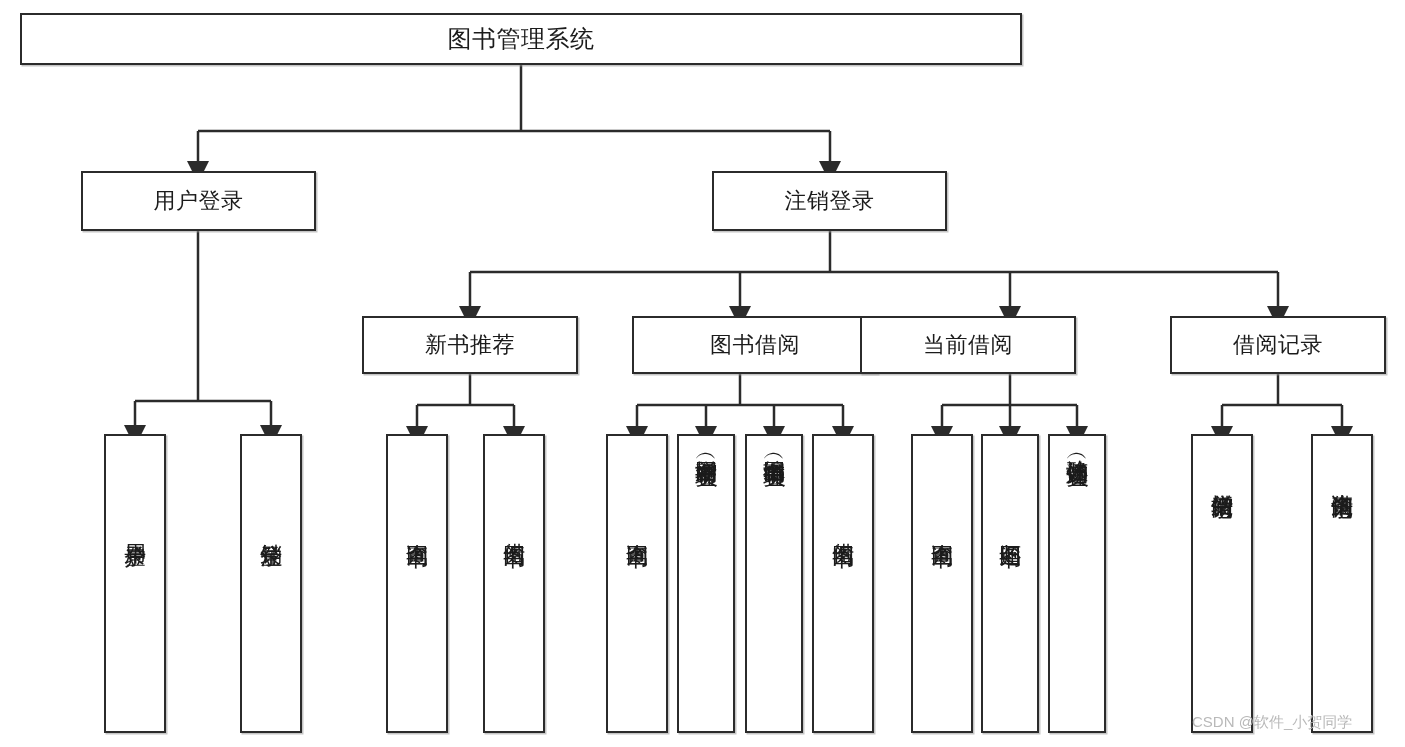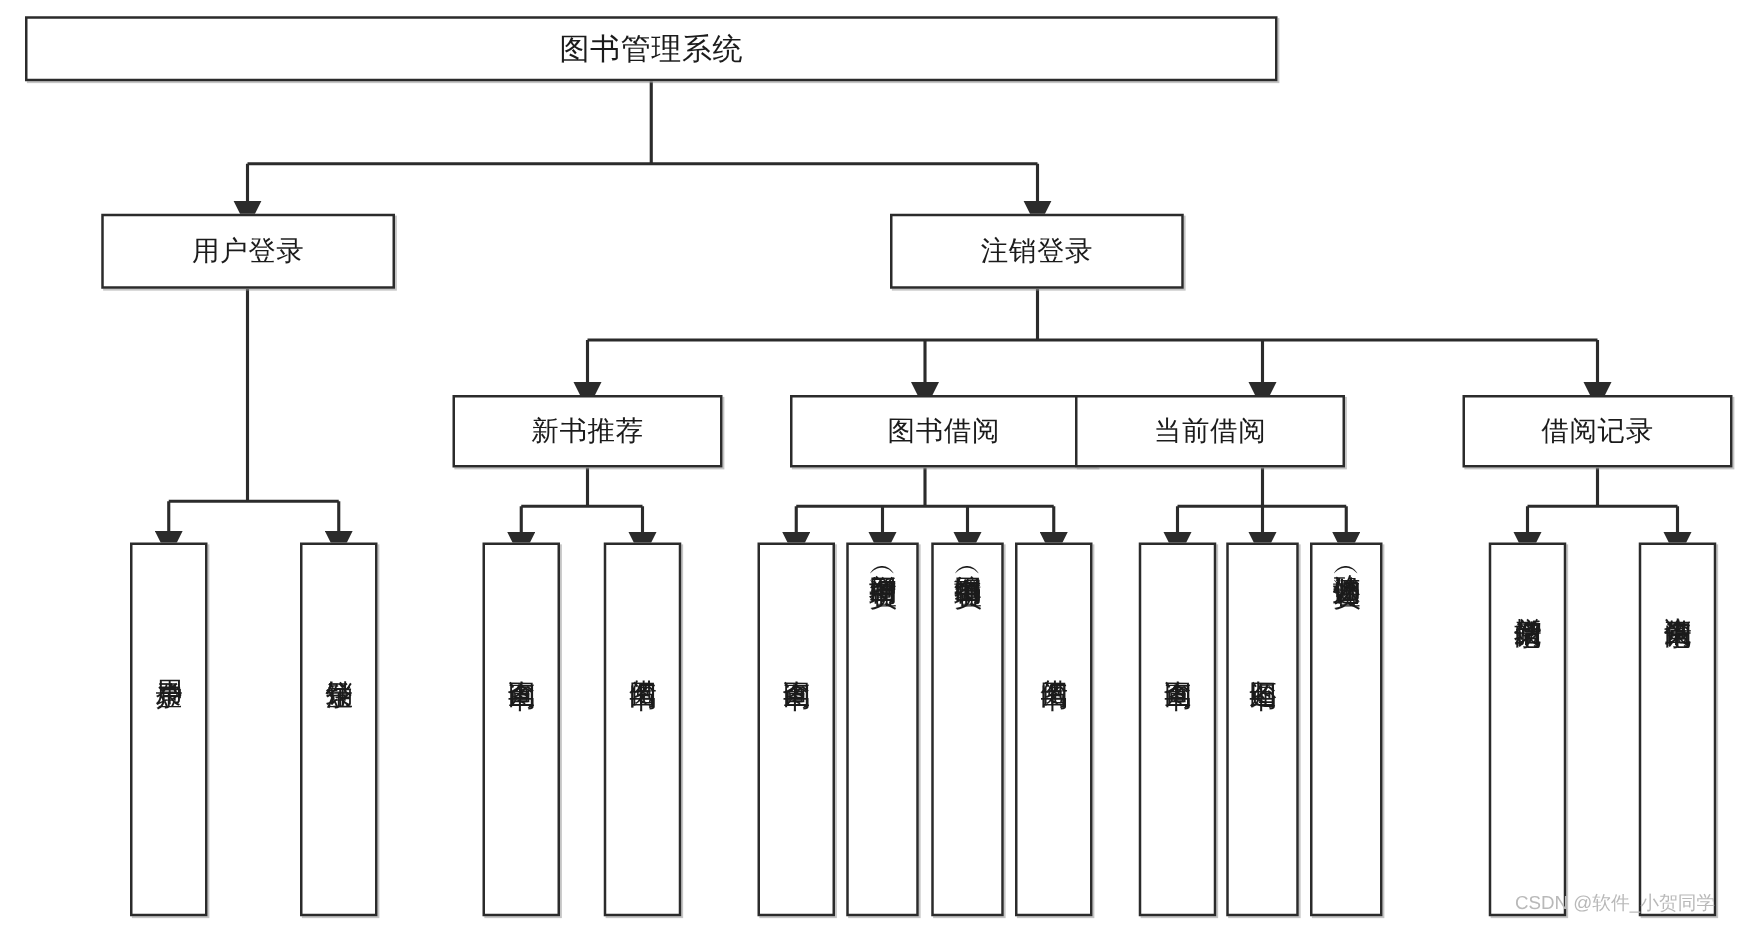--- a/index.html
+++ b/index.html
@@ -58,21 +58,20 @@
   .node.leaf.deep .lbl { padding-top: 0px; }
   .watermark {
     position: absolute;
     left: 1192px;
     top: 713px;
     font-size: 15px;
     color: #b9b9b9;
     white-space: nowrap;
     z-index: 5;
     font-family: "Liberation Sans", "DejaVu Sans", sans-serif;
-    padding-left: 20px;
   }
 </style>
 </head>
 <body>
 
 <div id="canvas">
 
   <svg id="edges" viewBox="0 0 1405 747" width="1405" height="747">
     <defs>
       <marker id="arrow" markerWidth="9" markerHeight="9" refX="1" refY="4.5" orient="auto" markerUnits="strokeWidth">

